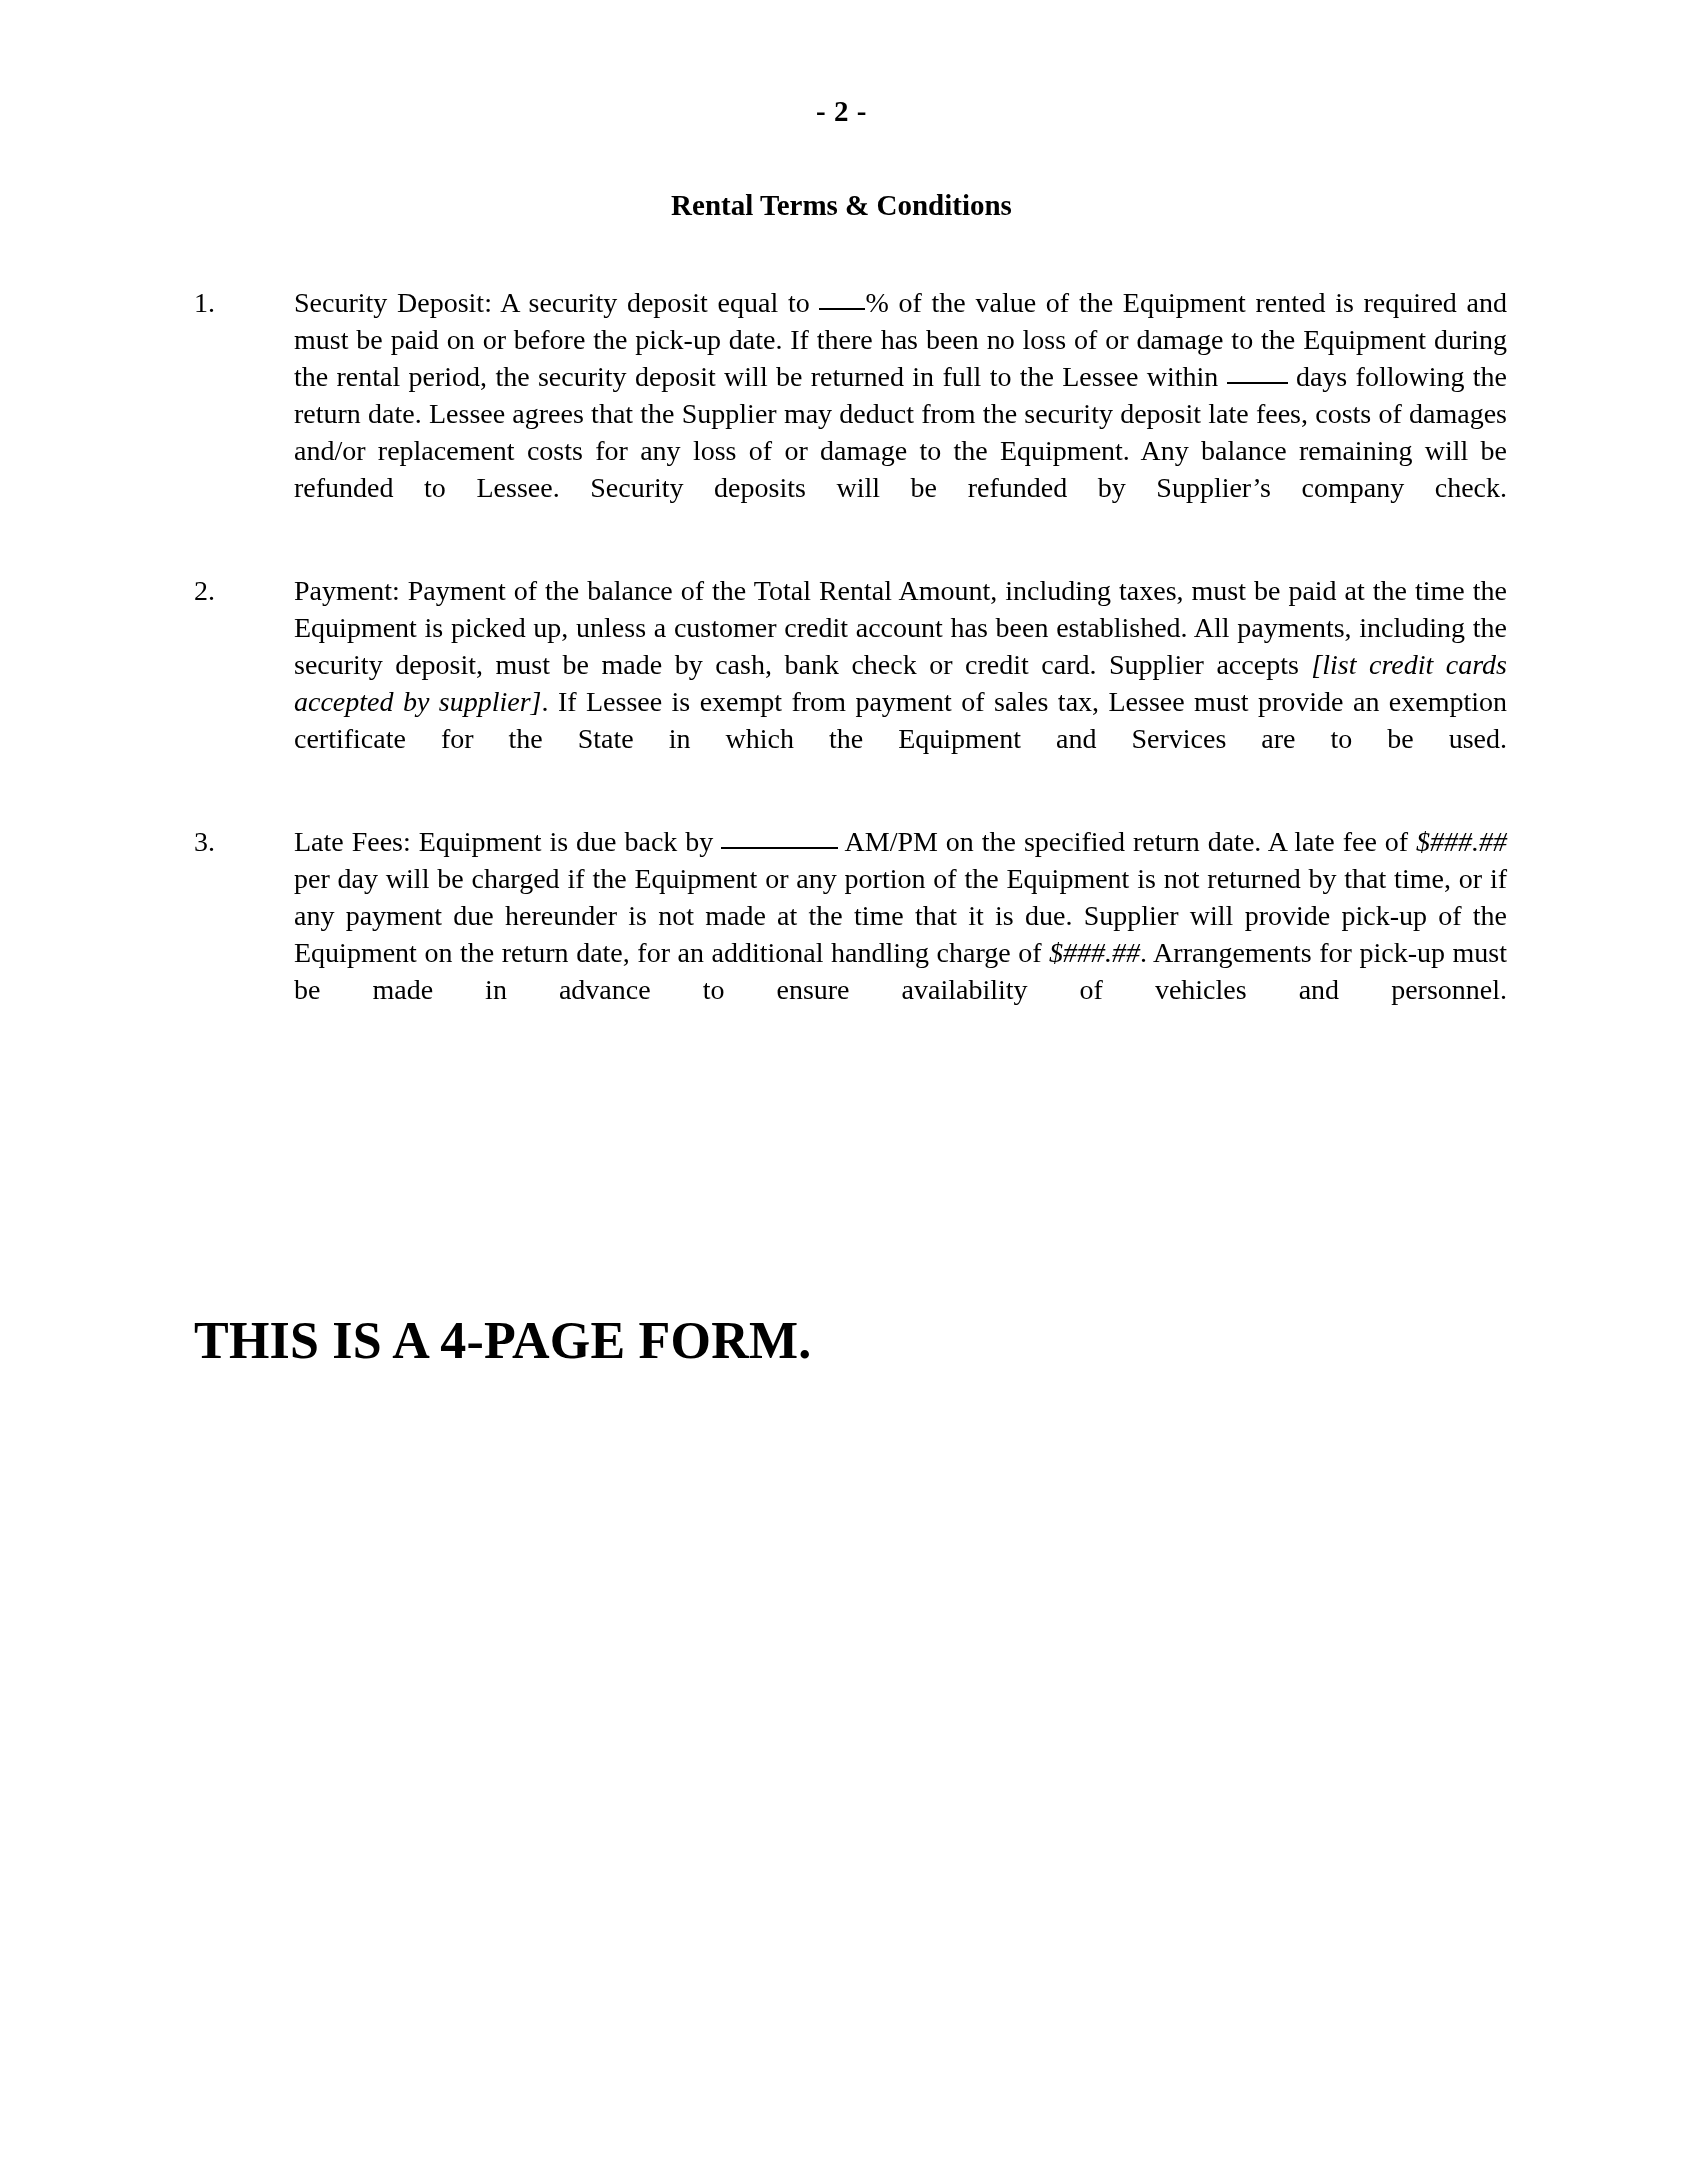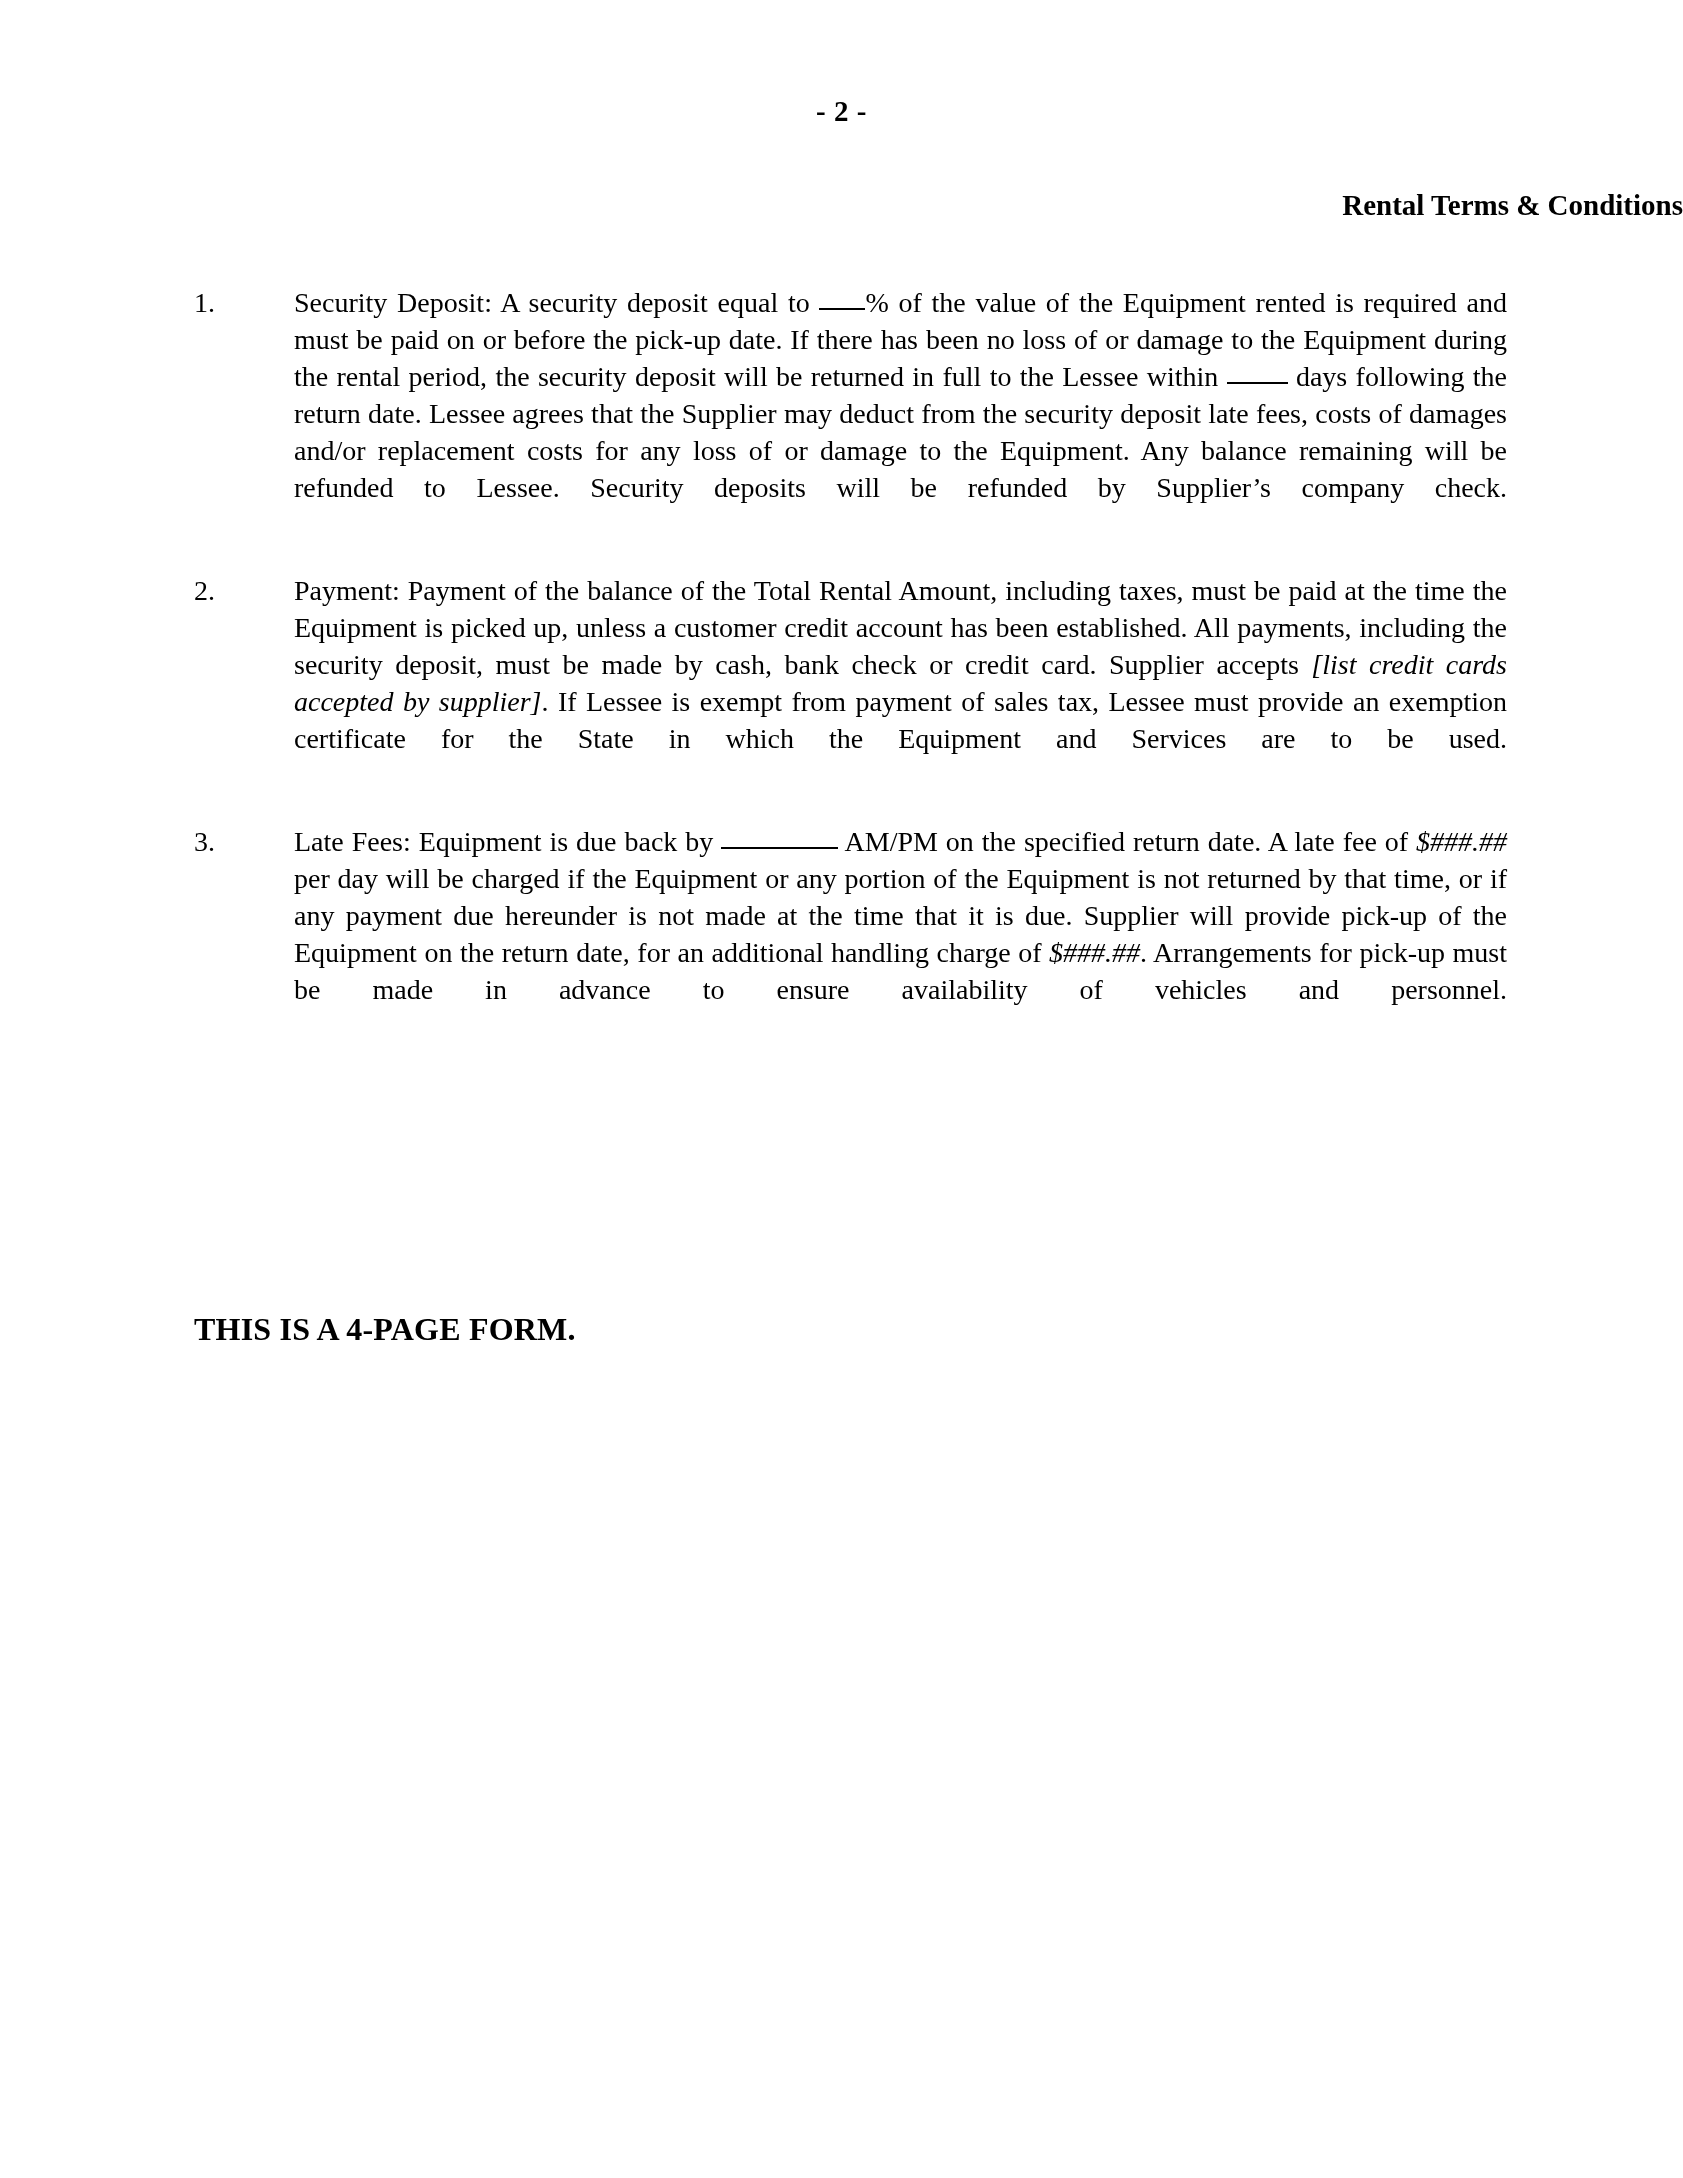--- a/index.html
+++ b/index.html
@@ -30,21 +30,21 @@
     text-align: center;
     font-size: 29px;
     font-weight: bold;
     letter-spacing: 0.5px;
     margin-top: 97px;
     line-height: 1;
   }
 
   
   .doc-title {
-    text-align: right;
+    text-align: center;
     font-size: 29px;
     font-weight: bold;
     margin-top: 62px;
     line-height: 1.2;
   }
 
   
   .clause-list {
     margin: 0;
     padding: 0;
@@ -99,21 +99,21 @@
     vertical-align: 2px;
   }
   .blank-pct   { width: 46px; margin-right: 0px; }
   .blank-days  { width: 61px; }
   .blank-time  { width: 117px; }
 
   
   .form-note {
     margin-top: 265px;
     margin-left: 194px;
-    font-size: 32px;
+    font-size: 52px;
     font-weight: bold;
     line-height: 1.2;
     letter-spacing: 0.2px;
   }
 </style>
 </head>
 <body>
 
 <div class="page">
 

